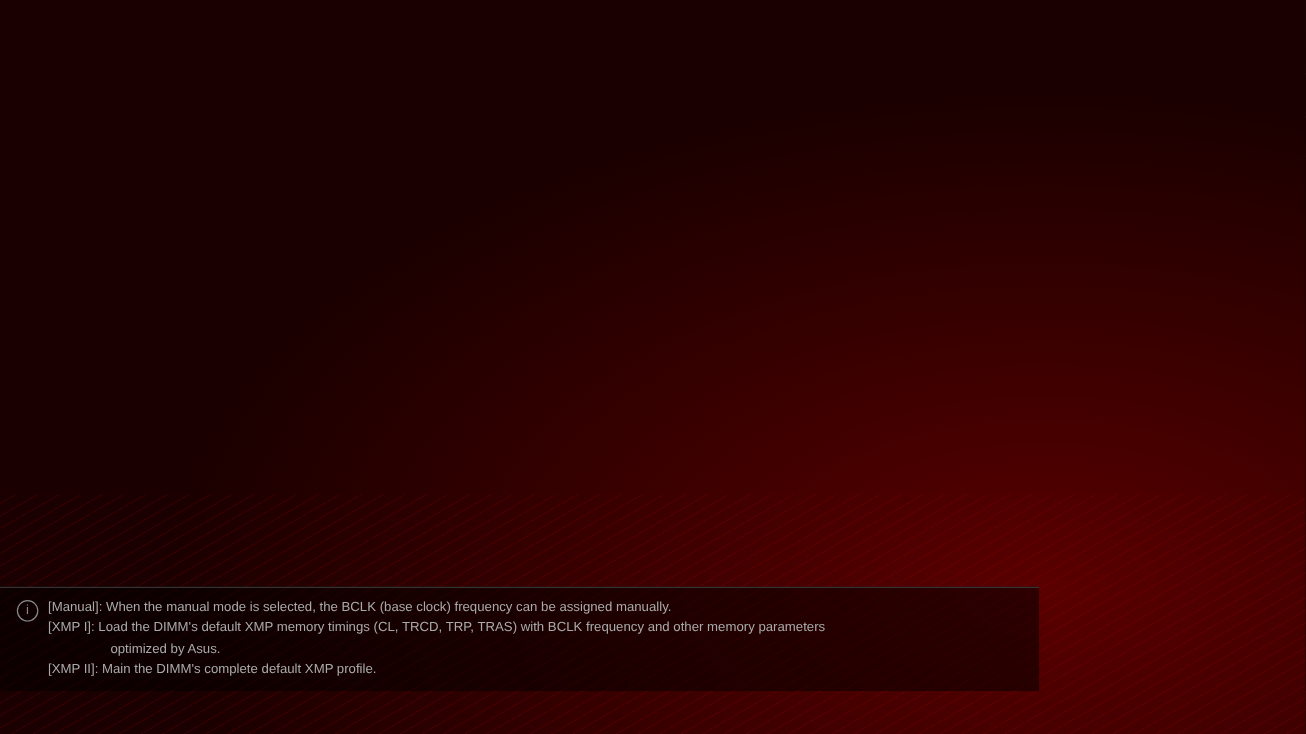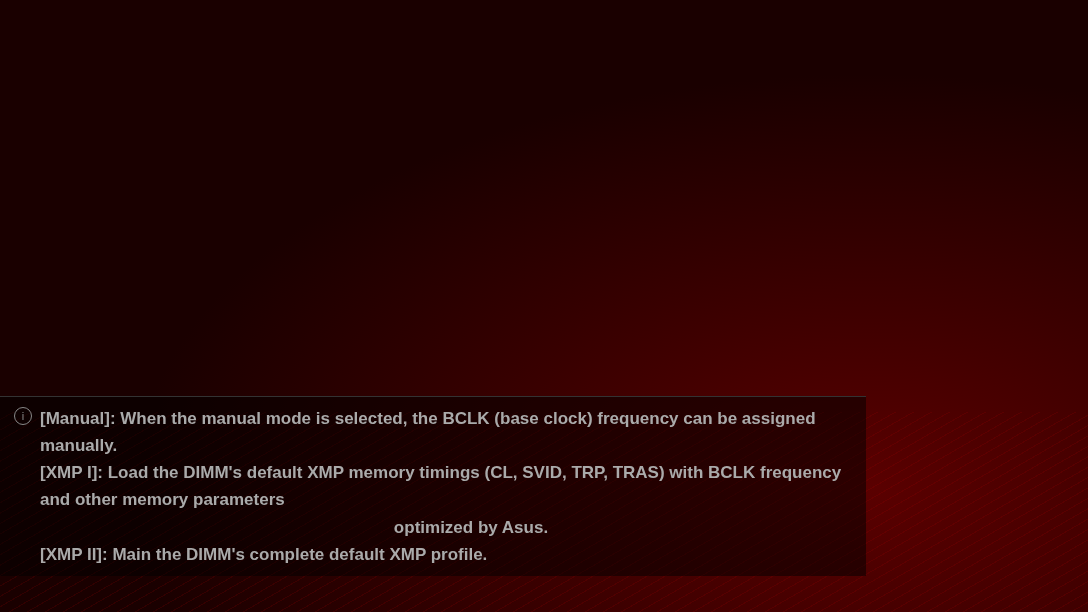--- a/index.html
+++ b/index.html
@@ -225,23 +225,22 @@
       border: 1px solid #888;
       border-radius: 50%;
       display: flex;
       align-items: center;
       justify-content: center;
       color: #888;
       font-size: 11px;
     }
     .info-text {
       color: #aaa;
-      font-size: 17px;
+      font-size: 11px;
       line-height: 1.6;
-      font-weight: bold;
     }
 
     
     .right-panel {
       width: 222px;
       background: rgba(10,10,10,0.95);
       border-left: 1px solid #333;
       display: flex;
       flex-direction: column;
       overflow: hidden;
@@ -512,22 +511,22 @@
           
           
         </div>
 
       </div>
 
       <div class="info-box">
         <div class="info-icon">i</div>
         <div class="info-text">
           <div>[Manual]: When the manual mode is selected, the BCLK (base clock) frequency can be assigned manually.</div>
-          <div>[XMP I]: Load the DIMM's default XMP memory timings (CL, SVID, TRP, TRAS) with BCLK frequency and other memory parameters</div>
-          <div style="padding-left:52px;text-align:center;">optimized by Asus.</div>
+          <div>[XMP I]: Load the DIMM's default XMP memory timings (CL, TRCD, TRP, TRAS) with BCLK frequency and other memory parameters</div>
+          <div style="padding-left:52px;">optimized by Asus.</div>
           <div>[XMP II]: Main the DIMM's complete default XMP profile.</div>
         </div>
       </div>
     </div>
 
     <div class="right-panel">
       <div class="monitor-header">
         <span class="monitor-header-icon">🖥</span>
         <span class="monitor-header-title">Hardware Monitor</span>
       </div>

